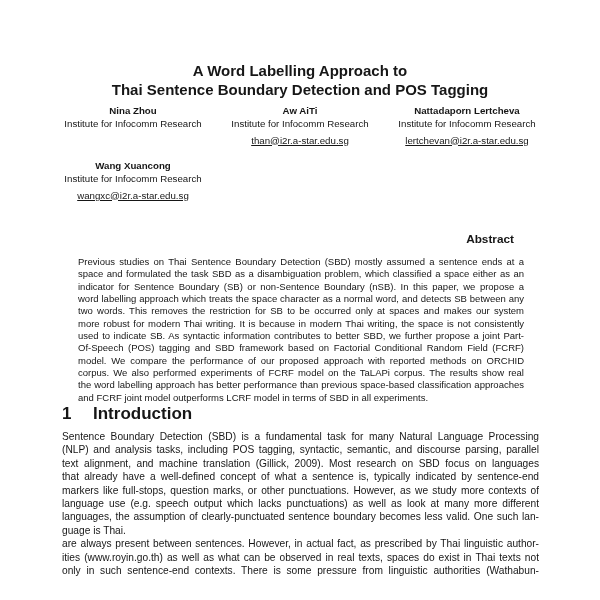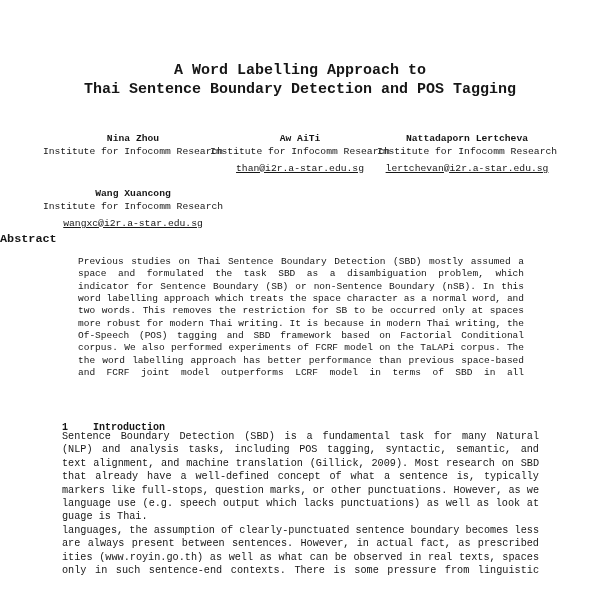--- a/index.html
+++ b/index.html
@@ -1,40 +1,40 @@
 <!DOCTYPE html>
 <html><head>
 <meta charset="utf-8">
 <style>
   html, body { margin: 0; padding: 0; background: #ffffff; }
   .page {
     position: relative; width: 600px; height: 600px;
     background: #ffffff; overflow: hidden;
-    font-family: Liberation Mono, monospace;
+    font-family: Liberation Sans, sans-serif;
     color: #161616;
   }
   .title {
     position: absolute; top: 62px; left: 0; width: 600px;
     text-align: center; font-weight: bold; font-size: 15px; line-height: 18.5px;
   }
   .author { position: absolute; width: 200px; text-align: center; font-size: 9.7px; line-height: 13px; }
   .r1 { top: 104px; }
   .r2 { top: 159px; }
   .c1 { left: 33px; }
   .c2 { left: 200px; }
   .c3 { left: 367px; }
-  .a-name { font-weight: bold; margin-top: 28px; }
+  .a-name { font-weight: bold; }
   .a-email { margin-top: 3.5px; text-decoration: underline; cursor: pointer; }
   .abs-head {
-    position: absolute; top: 232px; left: 0; width: 506px;
-    text-align: left; font-weight: bold; font-size: 11.8px;
+    position: absolute; top: 232px; left: 8px; width: 506px;
+    text-align: right; font-weight: bold; font-size: 11.8px;
   }
   .abstract { position: absolute; top: 256px; left: 78px; width: 446px; font-size: 9.5px; }
   .abstract .line { height: 12.35px; line-height: 12.35px; }
-  .sec-head { position: absolute; top: 422px; left: 62px; margin: 0; font-size: 10px; font-weight: bold; }
+  .sec-head { position: absolute; top: 404px; left: 62px; margin: 0; font-size: 17px; font-weight: bold; }
   .sec-num { display: inline-block; min-width: 31px; }
   .body-text { position: absolute; top: 430px; left: 62px; width: 477px; font-size: 10.2px; }
   .body-text .line { height: 13.4px; line-height: 13.4px; }
   .line { text-align: justify; text-align-last: justify; text-justify: inter-word; overflow: hidden; }
   .line.last { text-align-last: left; }
   .line.ind { text-indent: 13px; }
   .it { font-style: italic; }
 </style>
 </head>
 <body>
@@ -71,39 +71,41 @@
 
   <div class="abs-head">Abstract</div>
 
   <div class="abstract">
     <div class="line">Previous studies on Thai Sentence Boundary Detection (SBD) mostly assumed a sentence ends at a</div>
     <div class="line">space and formulated the task SBD as a disambiguation problem, which classified a space either as an</div>
     <div class="line">indicator for Sentence Boundary (SB) or non-Sentence Boundary (nSB). In this paper, we propose a</div>
     <div class="line">word labelling approach which treats the space character as a normal word, and detects SB between any</div>
     <div class="line">two words. This removes the restriction for SB to be occurred only at spaces and makes our system</div>
     <div class="line">more robust for modern Thai writing. It is because in modern Thai writing, the space is not consistently</div>
+    <div class="line">used to indicate SB. As syntactic information contributes to better SBD, we further propose a joint Part-</div>
     <div class="line">Of-Speech (POS) tagging and SBD framework based on Factorial Conditional Random Field (FCRF)</div>
-    <div class="line">corpus. We also performed experiments of FCRF model on the TaLAPi corpus. The results show that</div>
+    <div class="line">model. We compare the performance of our proposed approach with reported methods on ORCHID</div>
+    <div class="line">corpus. We also performed experiments of FCRF model on the TaLAPi corpus. The results show real</div>
     <div class="line">the word labelling approach has better performance than previous space-based classification approaches</div>
     <div class="line last">and FCRF joint model outperforms LCRF model in terms of SBD in all experiments.</div>
   </div>
 
   <h2 class="sec-head">
     <span class="sec-num">1</span><span class="sec-title">Introduction</span>
   </h2>
 
   <div class="body-text">
     <div class="line">Sentence Boundary Detection (SBD) is a fundamental task for many Natural Language Processing</div>
     <div class="line">(NLP) and analysis tasks, including POS tagging, syntactic, semantic, and discourse parsing, parallel</div>
     <div class="line">text alignment, and machine translation (Gillick, 2009). Most research on SBD focus on languages</div>
     <div class="line">that already have a well-defined concept of what a sentence is, typically indicated by sentence-end</div>
     <div class="line">markers like full-stops, question marks, or other punctuations. However, as we study more contexts of</div>
-    <div class="line">language use (e.g. speech output which lacks punctuations) as well as look at many more regarded</div>
+    <div class="line">language use (e.g. speech output which lacks punctuations) as well as look at many more different</div>
+    <div class="line">languages, the assumption of clearly-punctuated sentence boundary becomes less valid. One such lan-</div>
     <div class="line last">guage is Thai.</div>
-    <div class="line">languages, the assumption of clearly-punctuated sentence boundary becomes less valid. One such lan-</div>
 
     <div class="line">are always present between sentences. However, in actual fact, as prescribed by Thai linguistic author-</div>
     <div class="line">ities (www.royin.go.th) as well as what can be observed in real texts, spaces do exist in Thai texts not</div>
     <div class="line">only in such sentence-end contexts. There is some pressure from linguistic authorities (Wathabun-</div>
 
   </div>
 
 </div>
 
 </body></html>

